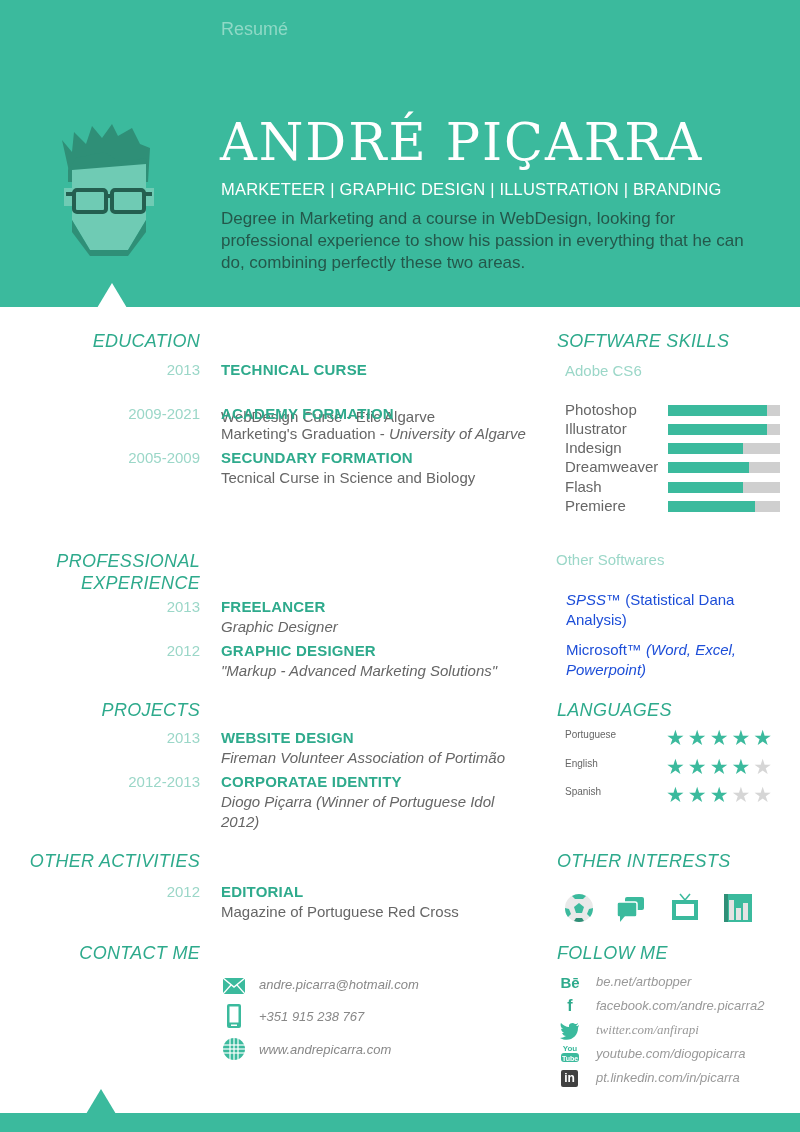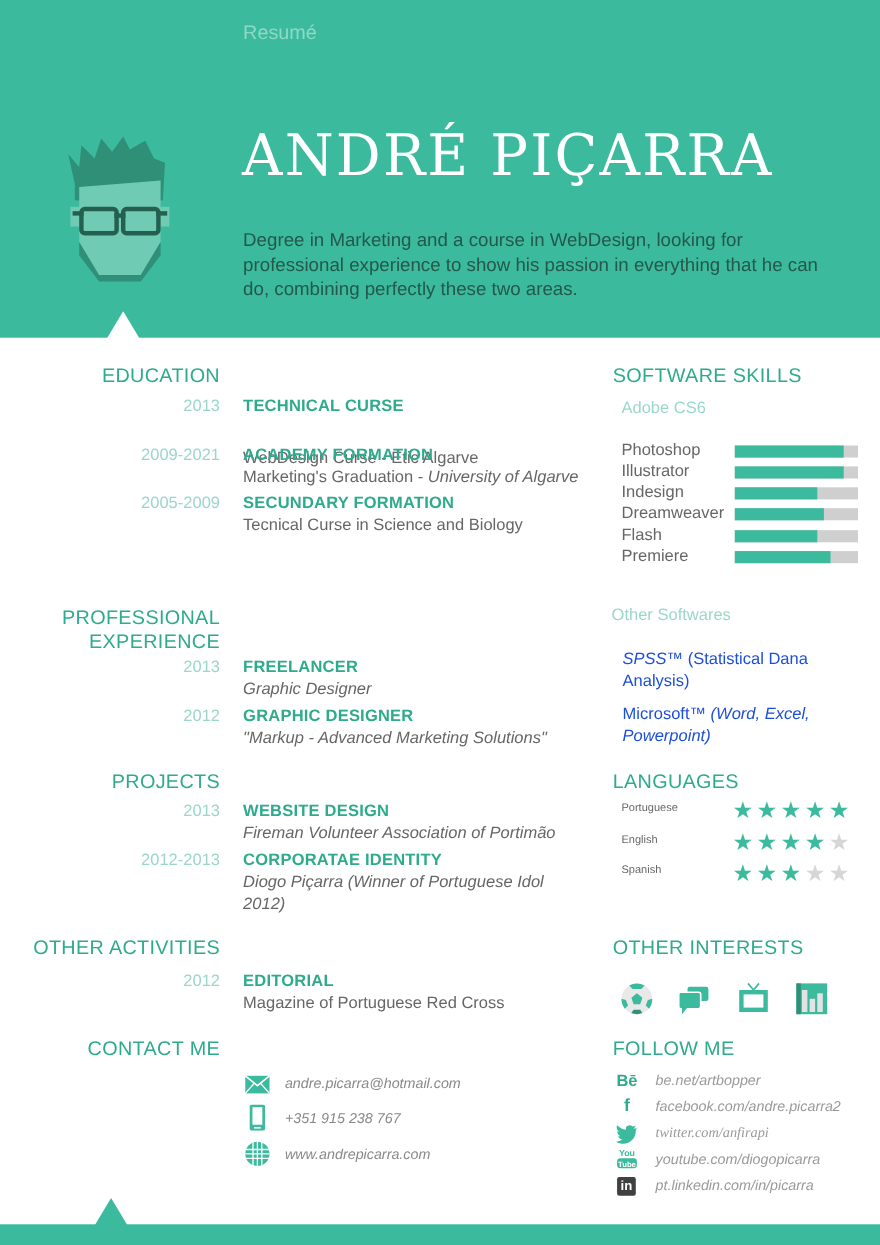--- a/index.html
+++ b/index.html
@@ -10,21 +10,21 @@
   .resume-tag { position: absolute; left: 221px; top: 19px; font-size: 18px; color: #8fd9c6; font-weight: 300; }
   .name { position: absolute; left: 220px; top: 112px; font-family: "DejaVu Serif", "Liberation Serif", serif; font-size: 52px; color: #ffffff; letter-spacing: 2px; font-weight: normal; transform: scaleX(0.98); transform-origin: left; }
   .roles { position: absolute; left: 221px; top: 180px; font-size: 16.5px; color: #ffffff; letter-spacing: 0.2px; }
   .summary { position: absolute; left: 221px; top: 208px; width: 540px; font-size: 17px; line-height: 22px; color: #24584b; }
   .avatar { position: absolute; left: 58px; top: 122px; width: 100px; width: 100px; height: 140px; }
   .notch-top { position: absolute; left: 97px; top: 283px; width: 0; height: 0; border-left: 15px solid transparent; border-right: 15px solid transparent; border-bottom: 25px solid #ffffff; }
 
   .footer { position: absolute; left: 0; top: 1113px; width: 800px; height: 19px; background: #3bba9d; }
   .notch-bottom { position: absolute; left: 86px; top: 1089px; width: 0; height: 0; border-left: 15px solid transparent; border-right: 15px solid transparent; border-bottom: 25px solid #3bba9d; }
 
-  .sec-title { position: absolute; font-size: 18px; color: #2eaa8c; text-transform: uppercase; letter-spacing: 0.3px; line-height: 22px; }
+  .sec-title { position: absolute; font-size: 18px; color: #2eaa8c; text-transform: uppercase; letter-spacing: 0.3px; line-height: 22px; font-style: italic; }
   .sec-title.left { right: 600px; text-align: right; }
   .sec-title.right { left: 557px; }
 
   .entry-year { position: absolute; right: 600px; text-align: right; font-size: 15px; color: #9bd7c8; font-weight: 300; }
   .entry-title { position: absolute; left: 221px; font-size: 15px; font-weight: bold; color: #2eaa8c; letter-spacing: 0.2px; }
   .entry-sub { position: absolute; left: 221px; font-size: 15px; color: #666; line-height: 20px; width: 310px; }
   .italic { font-style: italic; }
 
   .subhead { position: absolute; left: 565px; font-size: 15px; color: #9bd7c8; }
   .subhead.other { left: 556px; }
@@ -60,20 +60,21 @@
     <polygon points="14,98 32,128 70,128 88,98 88,110 70,134 32,134 14,110" fill="#2f8f77"></polygon>
     <rect x="6" y="66" width="10" height="18" fill="#6fcbb4"></rect>
     <rect x="86" y="66" width="10" height="18" fill="#6fcbb4"></rect>
     <rect x="16" y="68" width="32" height="22" rx="3" fill="none" stroke="#245f50" stroke-width="4"></rect>
     <rect x="54" y="68" width="32" height="22" rx="3" fill="none" stroke="#245f50" stroke-width="4"></rect>
     <rect x="46" y="72" width="10" height="4" fill="#245f50"></rect>
     <rect x="8" y="70" width="10" height="4" fill="#245f50"></rect>
     <rect x="84" y="70" width="10" height="4" fill="#245f50"></rect>
   </svg>
   <h1 class="name">ANDRÉ  PIÇARRA</h1>
+  <div class="roles">MARKETEER | GRAPHIC DESIGN | ILLUSTRATION | BRANDING</div>
   <p class="summary">Degree in Marketing and a course in WebDesign, looking for professional experience to show his passion in everything that he can do, combining perfectly these two areas.</p>
   <div class="notch-top"></div>
 </div>
 
 <div class="sec-title left" style="top:330px;">EDUCATION</div>
 
 <div class="entry-year" style="top:361px;">2013</div>
 <div class="entry-title" style="top:361px;">TECHNICAL CURSE</div>
 <div class="entry-sub" style="top:380px;margin-top:27px;">WebDesign Curse - Etic Algarve</div>
 

